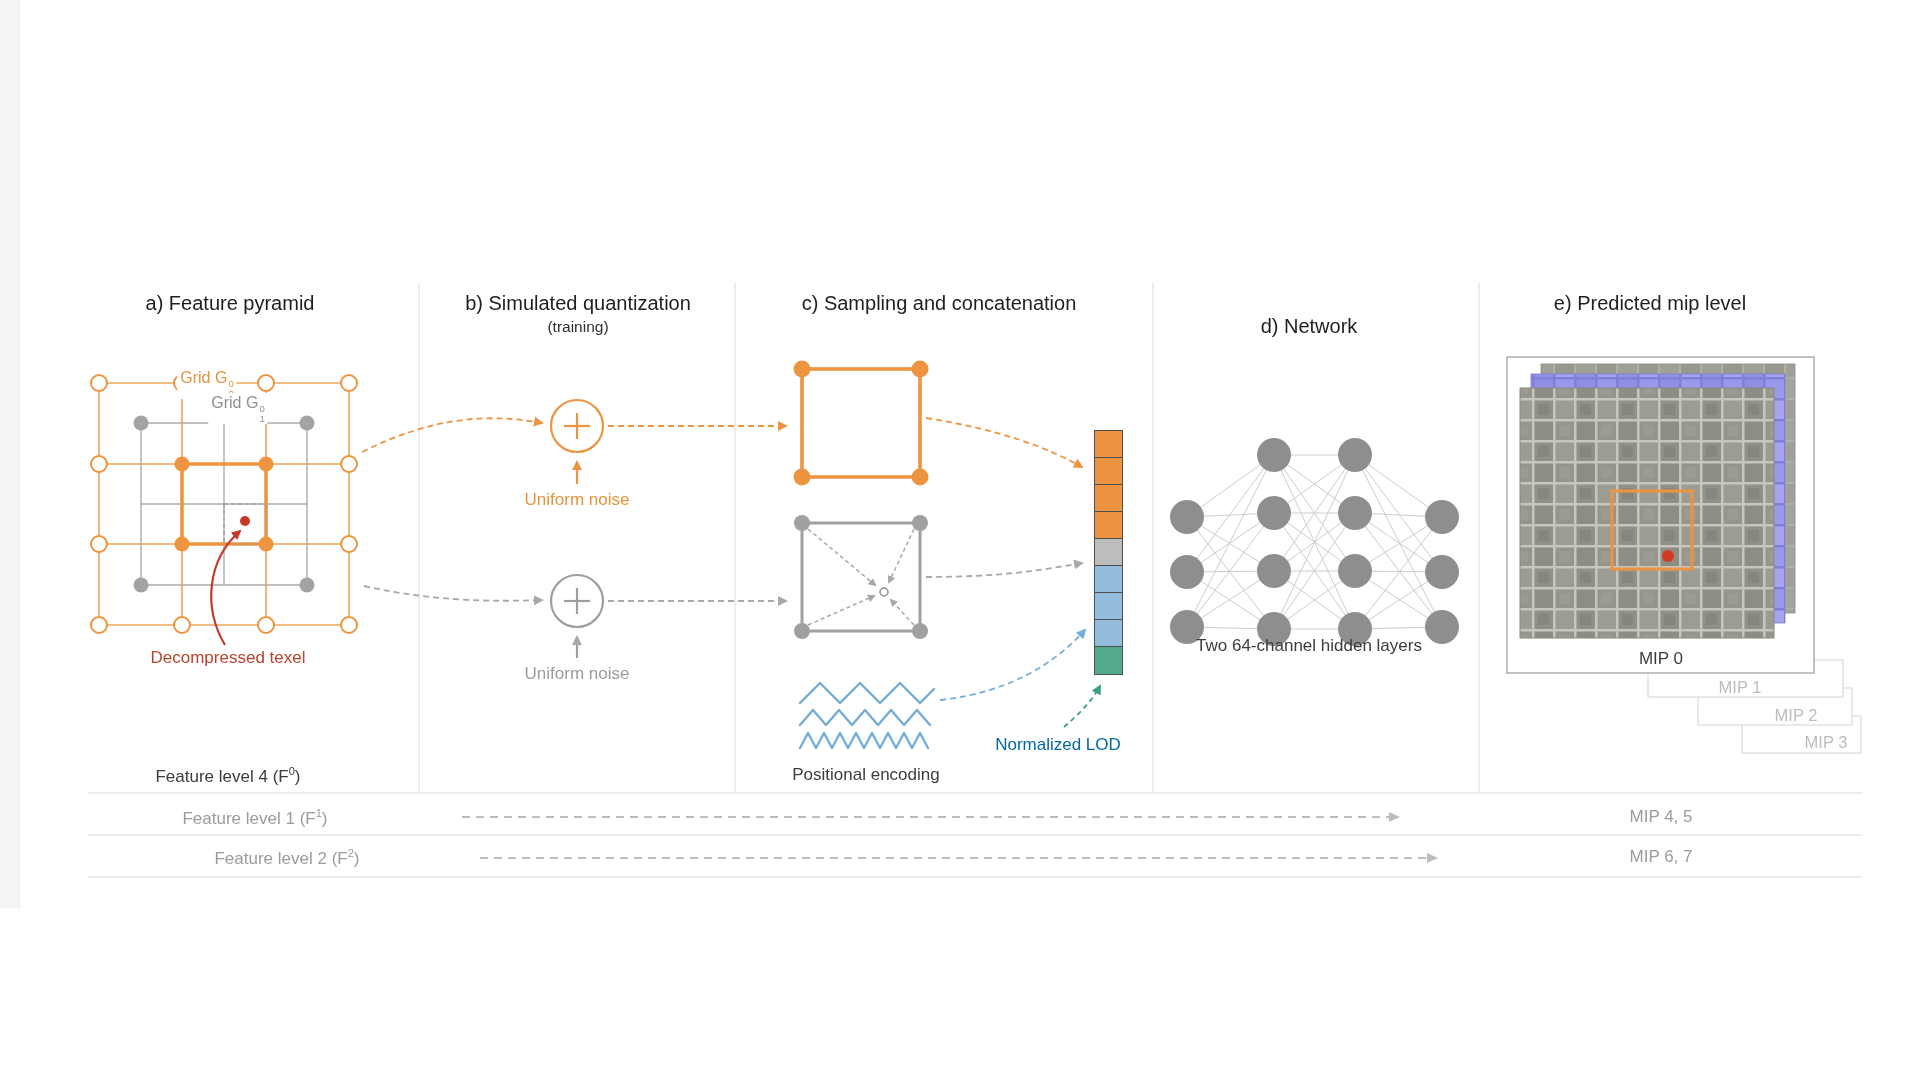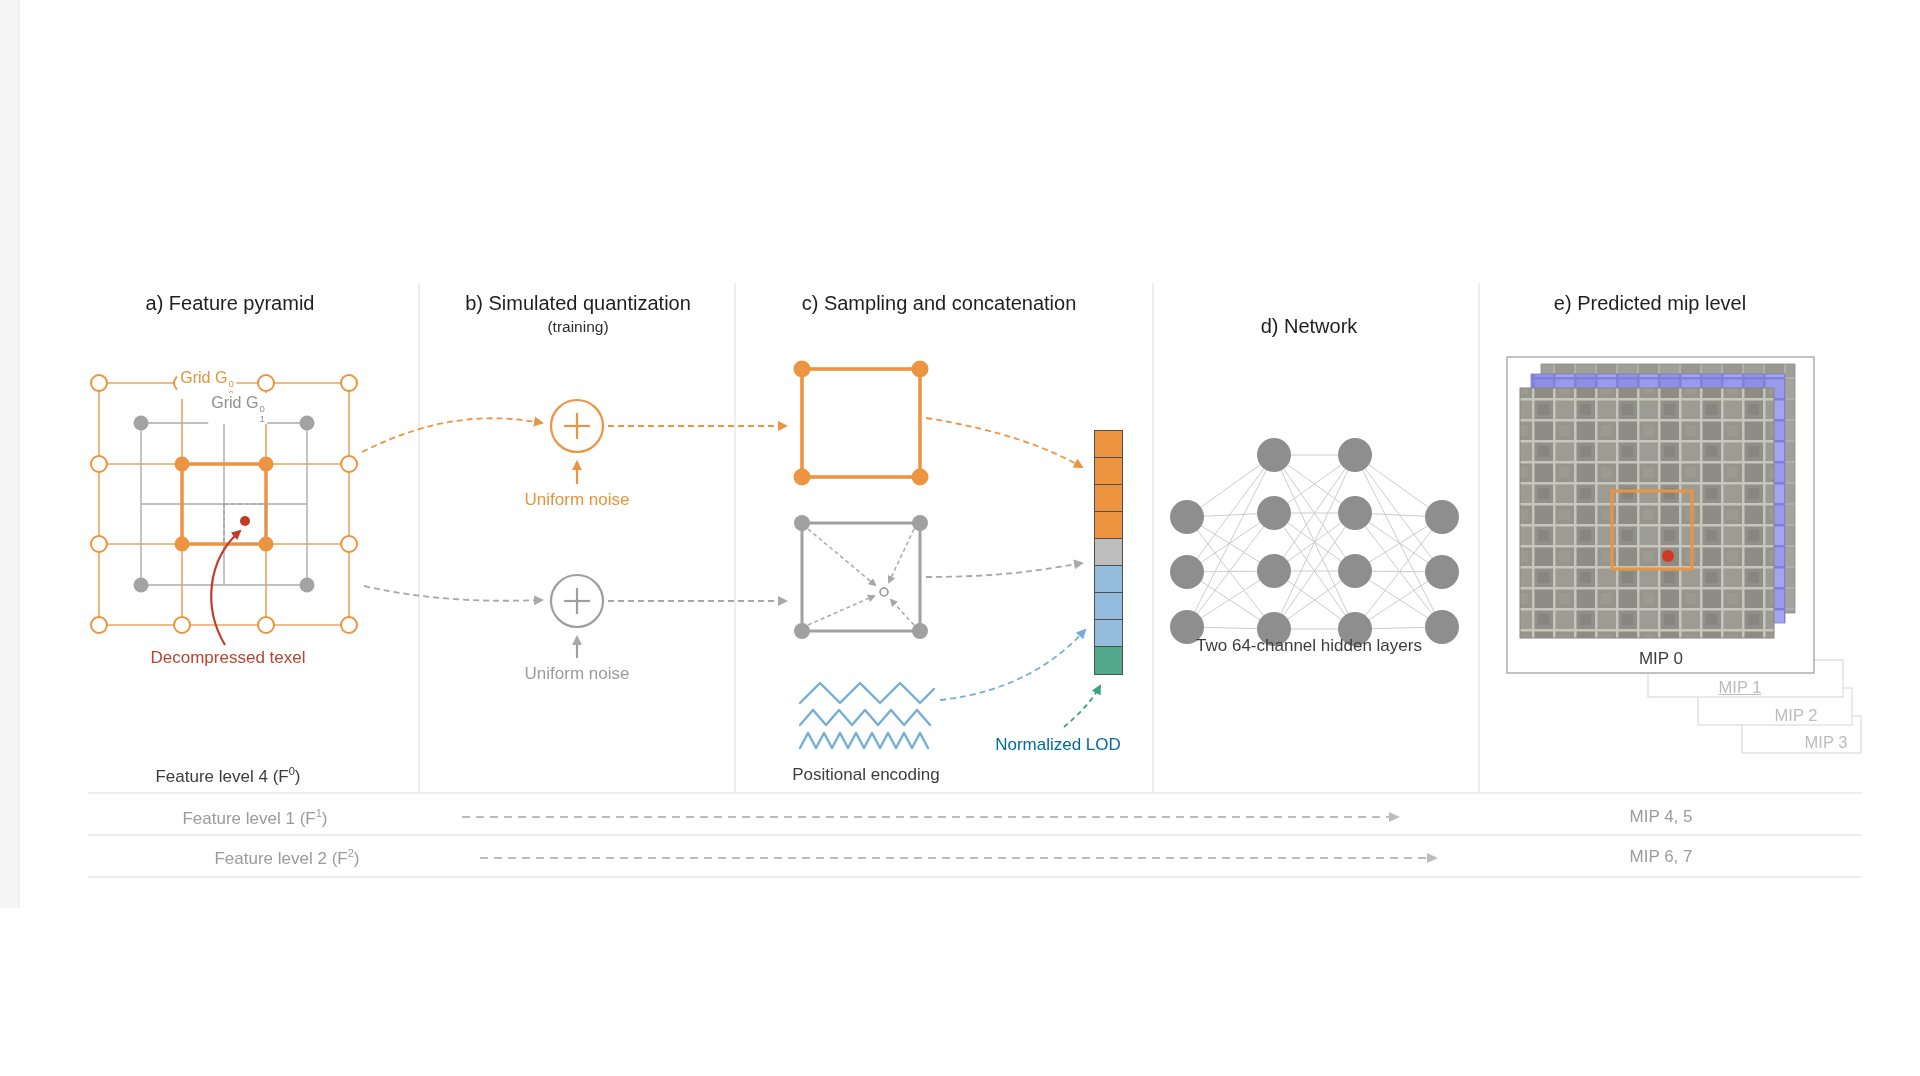--- a/index.html
+++ b/index.html
@@ -320,21 +320,21 @@
       <div class="stack-cell" style="background: rgb(189, 189, 189);"></div>
       <div class="stack-cell" style="background: rgb(147, 188, 221);"></div>
       <div class="stack-cell" style="background: rgb(147, 188, 221);"></div>
       <div class="stack-cell" style="background: rgb(147, 188, 221);"></div>
       <div class="stack-cell" style="background: rgb(83, 169, 139);"></div>
     </div>
 
   <div class="cl dark" style="left:1309px; top:636px;">Two 64-channel hidden layers</div>
 
   <div class="cl dark" style="left:1661px; top:649px;">MIP 0</div>
-  <div class="cl mipghost" style="left:1740px; top:678px;text-decoration:underline;">MIP 1</div>
+  <div class="cl mipghost" style="left:1740px; top:678px;">MIP 1</div>
   <div class="cl mipghost" style="left:1796px; top:706px;">MIP 2</div>
   <div class="cl mipghost" style="left:1826px; top:733px;">MIP 3</div>
 
   <div class="cl graytext" style="left:255px; top:807px;">
     <span>Feature level 1 (F</span><sup>1</sup><span>)</span>
   </div>
   <div class="cl graytext" style="left:1661px; top:807px;">MIP 4, 5</div>
   <div class="cl graytext" style="left:287px; top:847px;">
     <span>Feature level 2 (F</span><sup>2</sup><span>)</span>
   </div>

